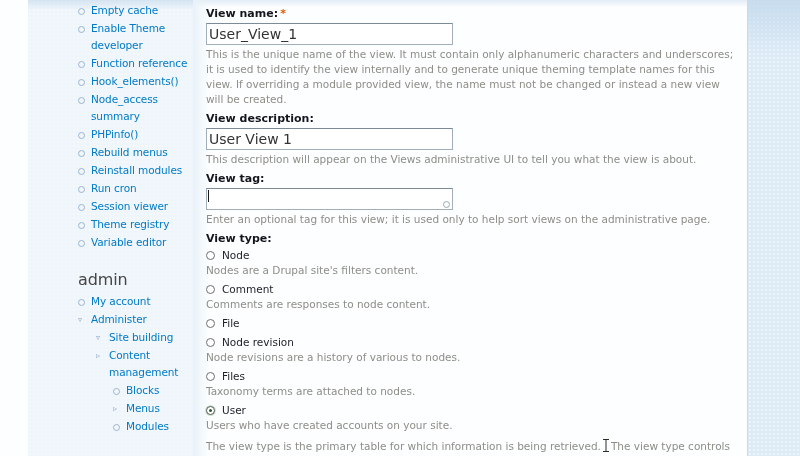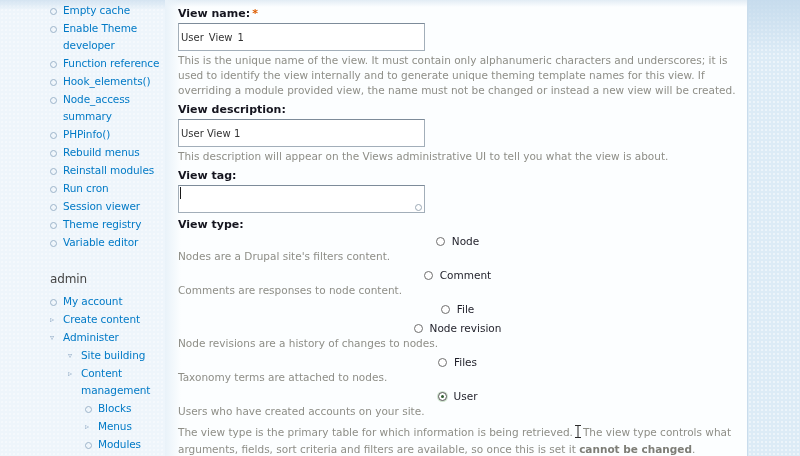--- a/index.html
+++ b/index.html
@@ -11,80 +11,80 @@
 
   
   .sidebar {
     width:165px; flex:0 0 165px; height:100%;
     background-color:#eef5fb;
     background-image:
       linear-gradient(to bottom, rgba(203,222,238,0.75), rgba(238,245,251,0) 10px),
       radial-gradient(rgba(255,255,255,0.85) 24%, rgba(238,245,251,0) 26%);
     background-size:100% 100%, 4px 4px;
     padding:2px 2px 0 50px;
-    font-size:10.5px; line-height:17px; letter-spacing:-0.1px;
+    font-size:10.5px; line-height:17px; letter-spacing:-0.1px;margin-left:28px;
   }
   .menu { list-style:none; }
   .menu li { position:relative; padding-left:13px; margin-bottom:1px; }
   .menu li.d1 { margin-left:18px; }
   .menu li.d2 { margin-left:35px; }
   .menu a { color:#027ac6; text-decoration:none; cursor:pointer; }
   .bullet {
     position:absolute; left:0; top:5px; width:10px; height:10px;
     color:#8fa9c4; font-size:8px; line-height:8px;
   }
   .bullet.leaf::before {
     content:""; display:block; width:5px; height:5px; margin-top:1px;
     border:1px solid #9db4ca; border-radius:50%; background:transparent;
   }
   .bullet.collapsed::before { content:"\25B9"; }
   .bullet.expanded::before  { content:"\25BF"; }
   .menu-heading {
-    color:#454545; font-size:12px; margin:20px 0 5px 0; font-weight:normal;
+    color:#454545; font-size:16px; margin:20px 0 5px 0; font-weight:normal;
   }
 
   
   .content {
     flex:1 1 auto; height:100%;
     background-color:#fcfeff;
     background-image:
       linear-gradient(to right, #e9f2f9, rgba(252,254,255,0) 16px),
       linear-gradient(to bottom, #e2ecf5, rgba(252,254,255,0) 7px);
     padding:6px 10px 0 13px;
     font-size:10.5px; line-height:15px; color:#333;
   }
   .form-item { margin-bottom:4px; }
   .form-label {
     display:block; font-size:11px; font-weight:bold; color:#15151f;
     line-height:15px; margin-bottom:2px;
   }
   .req { color:#dd5c00; font-weight:bold; margin-left:2px; }
   .text-input {
-    display:block; width:247px; height:28px;
+    display:block; width:247px; height:22px;
     border:1px solid #a2aeb9; border-top-color:#7d8b99;
     background:#fff; color:#333;
     font-family:"DejaVu Sans","Liberation Sans",sans-serif;
-    font-size:10px; padding:0 2px;
+    font-size:14px; padding:0 2px;
   }
   .help {
     color:#8e8e87; margin-top:2px; max-width:569px;
   }
   .tag-wrap { position:relative; width:247px; }
   .tag-wrap .caret {
     position:absolute; left:2px; top:2px; width:1px; height:12px; background:#1a1a1a;
   }
   .tag-wrap .throbber {
     position:absolute; right:3px; bottom:2px; width:7px; height:7px;
     border:1px solid #9aa8b4; border-radius:50%; background:#fff;
   }
 
   
   .options { margin-top:1px; }
   .option { margin-bottom:4px; }
-  .opt-head { display:flex; align-items:center; line-height:15px; cursor:pointer;justify-content:center; }
+  .opt-head { display:flex; align-items:center; line-height:15px; cursor:pointer; }
   .radio {
     display:inline-block; width:9px; height:9px; margin-right:7px;
     border:1px solid #6f6f6f; border-radius:50%; background:#fff;
     position:relative; flex:0 0 9px;
   }
   .radio.checked { border-color:#5a5a5a; box-shadow:0 0 0 1px #cfe3cf; }
   .radio.checked::after {
     content:""; position:absolute; left:2px; top:2px; width:3px; height:3px;
     border-radius:50%; background:#2f5c2f;
   }
@@ -124,21 +124,20 @@
       <li><span class="bullet leaf"></span><a>Run cron</a></li>
       <li><span class="bullet leaf"></span><a>Session viewer</a></li>
       <li><span class="bullet leaf"></span><a>Theme registry</a></li>
       <li><span class="bullet leaf"></span><a>Variable editor</a></li>
     </ul>
 
     <h2 class="menu-heading">admin</h2>
 
     <ul class="menu">
       <li><span class="bullet leaf"></span><a>My account</a></li>
-      <li><span class="bullet collapsed"></span><a>Create content</a></li>
       <li><span class="bullet expanded"></span><a>Administer</a></li>
       <li class="d1"><span class="bullet expanded"></span><a>Site building</a></li>
       <li class="d1"><span class="bullet collapsed"></span><a>Content management</a></li>
       <li class="d2"><span class="bullet leaf"></span><a>Blocks</a></li>
       <li class="d2"><span class="bullet collapsed"></span><a>Menus</a></li>
       <li class="d2"><span class="bullet leaf"></span><a>Modules</a></li>
       <li class="d2"></li>
 
     </ul>
   </div>
@@ -157,20 +156,21 @@
       <div class="help">This description will appear on the Views administrative UI to tell you what the view is about.</div>
     </div>
 
     <div class="form-item">
       <label class="form-label">View tag:</label>
       <div class="tag-wrap">
         <input class="text-input" type="text" style="width: 247px;" value="">
         <div class="caret"></div>
         <span class="throbber"></span>
       </div>
+      <div class="help">Enter an optional tag for this view; it is used only to help sort views on the administrative page.</div>
     </div>
 
     <div class="form-item">
       <label class="form-label">View type:</label>
 
       <div class="options">
         <div class="option">
           <label class="opt-head">
               <span class="radio"></span>
               <span class="opt-label">Node</span>
@@ -188,21 +188,21 @@
           <label class="opt-head">
               <span class="radio"></span>
               <span class="opt-label">File</span>
             </label>
         </div>
         <div class="option">
           <label class="opt-head">
               <span class="radio"></span>
               <span class="opt-label">Node revision</span>
             </label>
-          <div class="opt-desc">Node revisions are a history of changes to nodes.</div>
+          <div class="opt-desc">Node revisions are a history of various to nodes.</div>
         </div>
         <div class="option">
           <label class="opt-head">
               <span class="radio"></span>
               <span class="opt-label">Files</span>
             </label>
           <div class="opt-desc">Taxonomy terms are attached to nodes.</div>
         </div>
         <div class="option">
           <label class="opt-head">

